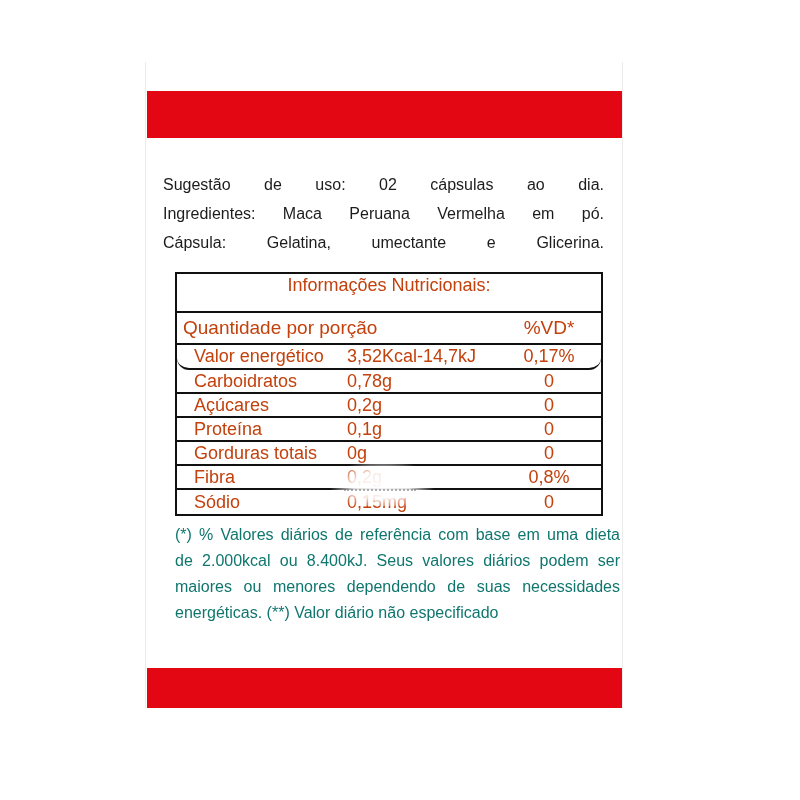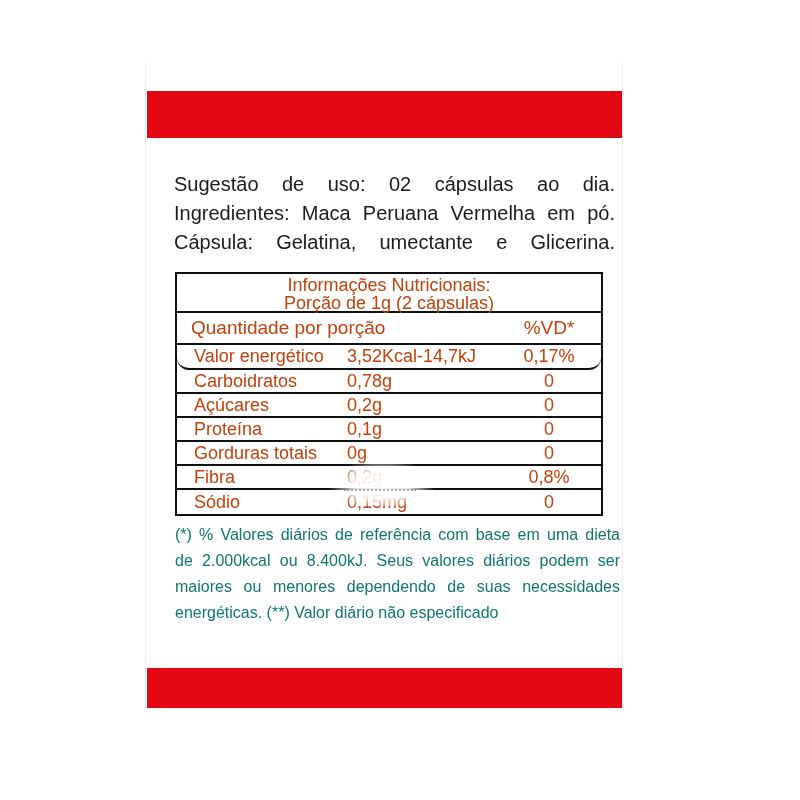--- a/index.html
+++ b/index.html
@@ -9,35 +9,35 @@
     font-family:"Liberation Sans",sans-serif;color:#1a1a1a;overflow:hidden;
   }
   .label-card{
     position:absolute;left:145px;top:62px;width:478px;height:646px;
     border-left:1px solid #ececec;border-right:1px solid #ececec;background:#ffffff;
   }
   .red-bar{position:absolute;left:147px;width:475px;background:#e30613;}
   .red-bar.top{top:91px;height:47px;}
   .red-bar.bottom{top:668px;height:40px;}
   .intro{
-    position:absolute;left:174px;top:170px;width:441px;
-    font-size:20px;line-height:29px;color:#1c1c1c;
+    position:absolute;left:163px;top:170px;width:441px;
+    font-size:16px;line-height:29px;color:#1c1c1c;
   }
   .jline{text-align:justify;text-align-last:justify;white-space:normal;}
   .nut-table{
     position:absolute;left:175px;top:272px;width:428px;
     border:2px solid #101010;background:#ffffff;font-size:18px;color:#c2410c;
   }
   .nt-head{height:39px;border-bottom:2px solid #101010;text-align:center;padding-top:2px;}
   .nt-head div{line-height:18px;}
   .nt-qty{
     height:32px;border-bottom:2px solid #101010;display:grid;
     grid-template-columns:170px 150px 1fr;align-items:center;font-size:19px;
   }
-  .nt-qty .c-name{grid-column:1/3;padding-left:14px;}
+  .nt-qty .c-name{grid-column:1/3;padding-left:6px;}
   .nt-row{
     height:24px;border-bottom:2px solid #101010;display:grid;
     grid-template-columns:170px 150px 1fr;align-items:center;
   }
   .nt-row.first{height:25px;border-radius:12px;}
   .nt-row.last{border-bottom:none;height:24px;}
   .c-name{padding-left:17px;white-space:nowrap;}
   .c-amt{white-space:nowrap;}
   .c-dv{text-align:center;white-space:nowrap;}
   .footnote{
@@ -67,21 +67,20 @@
 
   <div class="intro">
     <div class="jline">Sugestão de uso: 02 cápsulas ao dia.</div>
     <div class="jline">Ingredientes: Maca Peruana Vermelha em pó.</div>
     <div class="jline">Cápsula: Gelatina, umectante e Glicerina.</div>
   </div>
 
   <div class="nut-table">
     <div class="nt-head">
       <div>Informações Nutricionais:</div>
-      <div>Porção de 1g (2 cápsulas)</div>
     </div>
 
     <div class="nt-qty">
       <span class="c-name">Quantidade por porção</span>
       <span class="c-dv">%VD*</span>
     </div>
 
     <div class="nt-row first">
       <span class="c-name">Valor energético</span>
       <span class="c-amt">3,52Kcal-14,7kJ</span>

